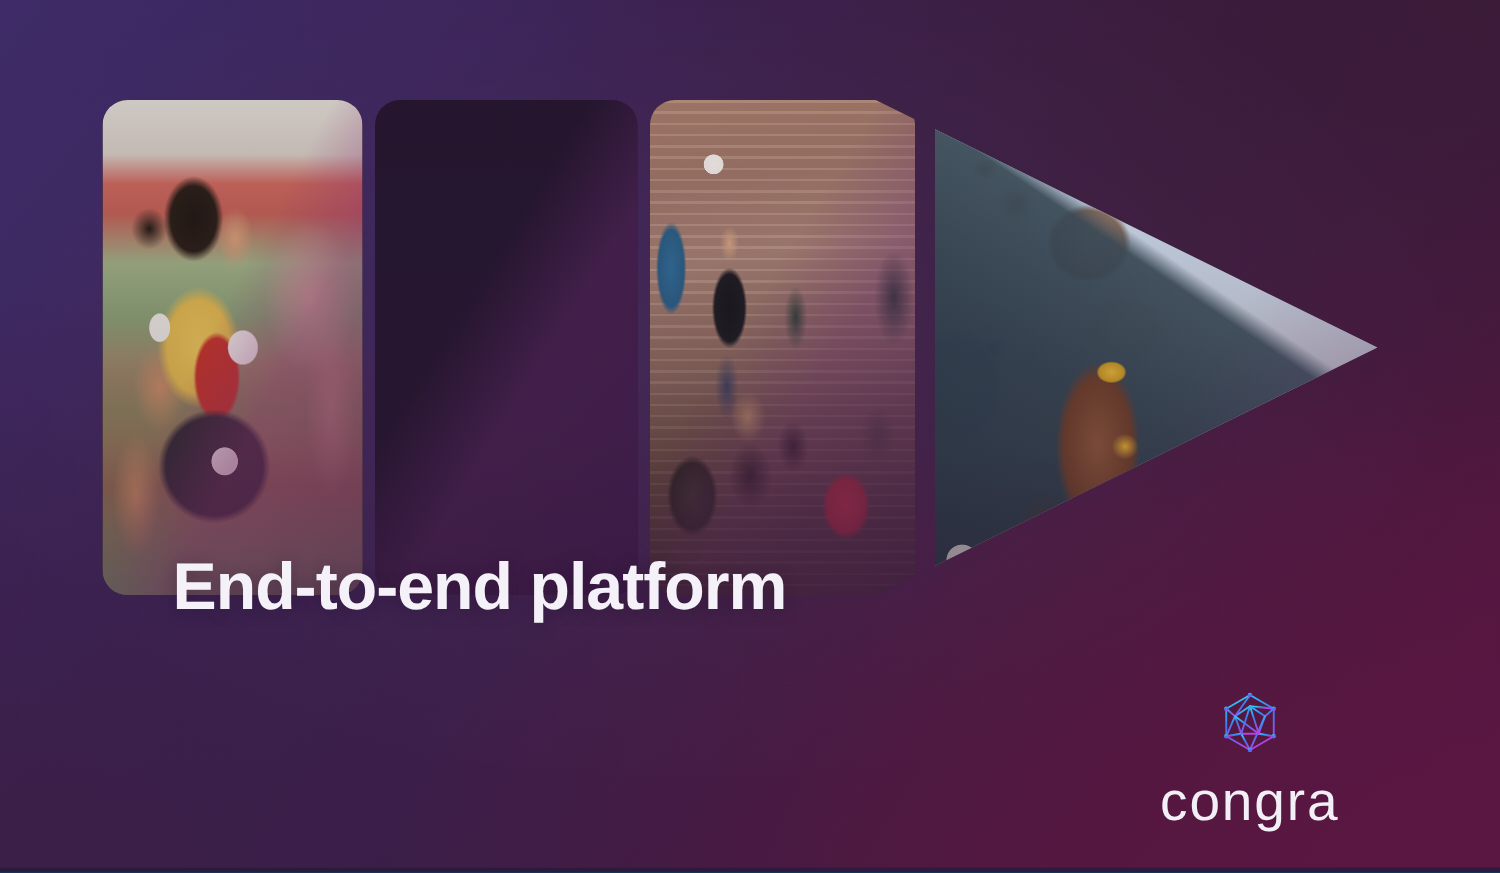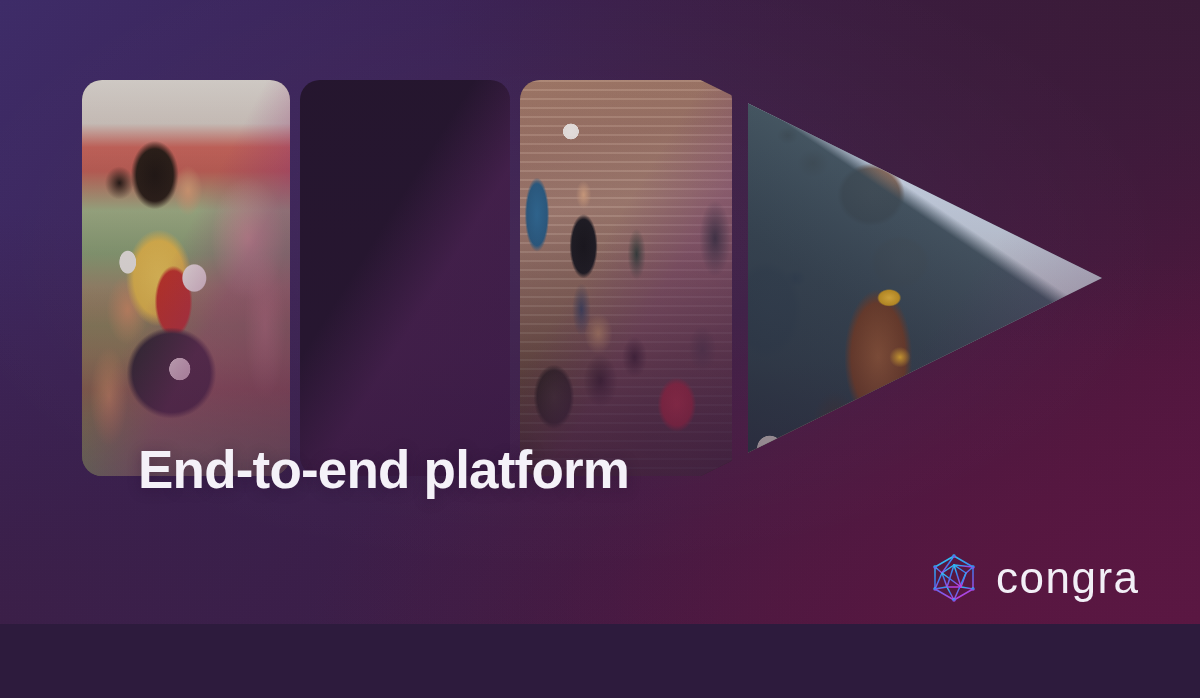--- a/index.html
+++ b/index.html
@@ -3,21 +3,21 @@
 <meta charset="utf-8">
 <style>
   html, body {
     margin: 0;
     padding: 0;
     background: #2d1b3d;
   }
   #stage {
     position: relative;
     width: 1200px;
-    height: 624px;
+    height: 694px;
     overflow: hidden;
     font-family: "Liberation Sans", sans-serif;
     background: #0c4a6e;
   }
 
   
   .bg-base {
     position: absolute;
     inset: 0;
     background:
@@ -221,20 +221,21 @@
   .headline .hl-line { display: block; white-space: nowrap; }
 
   
   .logo {
     position: absolute;
     left: 928px;
     top: 552px;
     display: flex;
     align-items: center;
     gap: 16px;
+    flex-direction: column;
   }
   .logo-mark { width: 52px; height: 52px; display: block; }
   .logo-word {
     color: #f2eff6;
     font-size: 44px;
     font-weight: 300;
     letter-spacing: 1.5px;
     line-height: 1;
   }
 </style>

